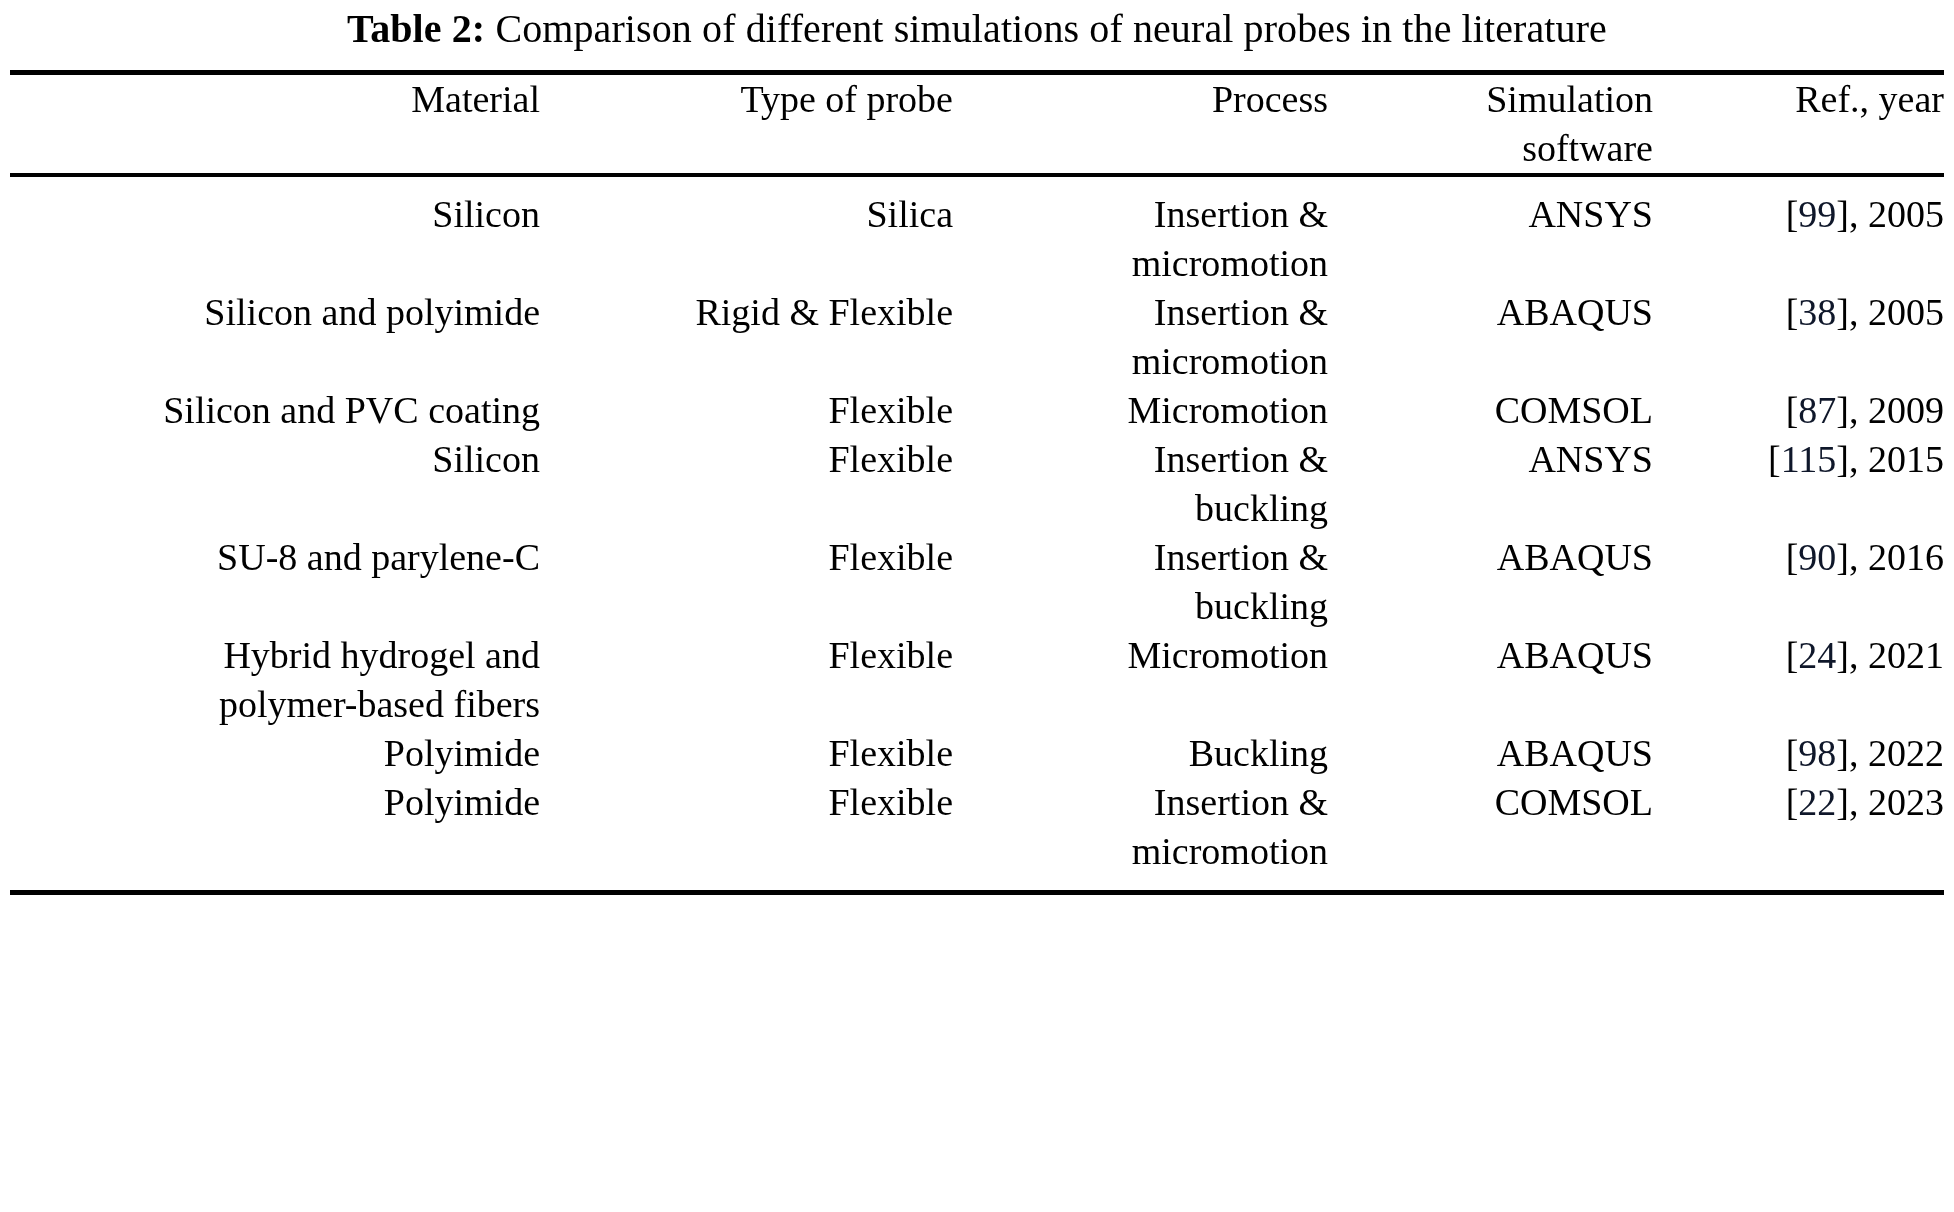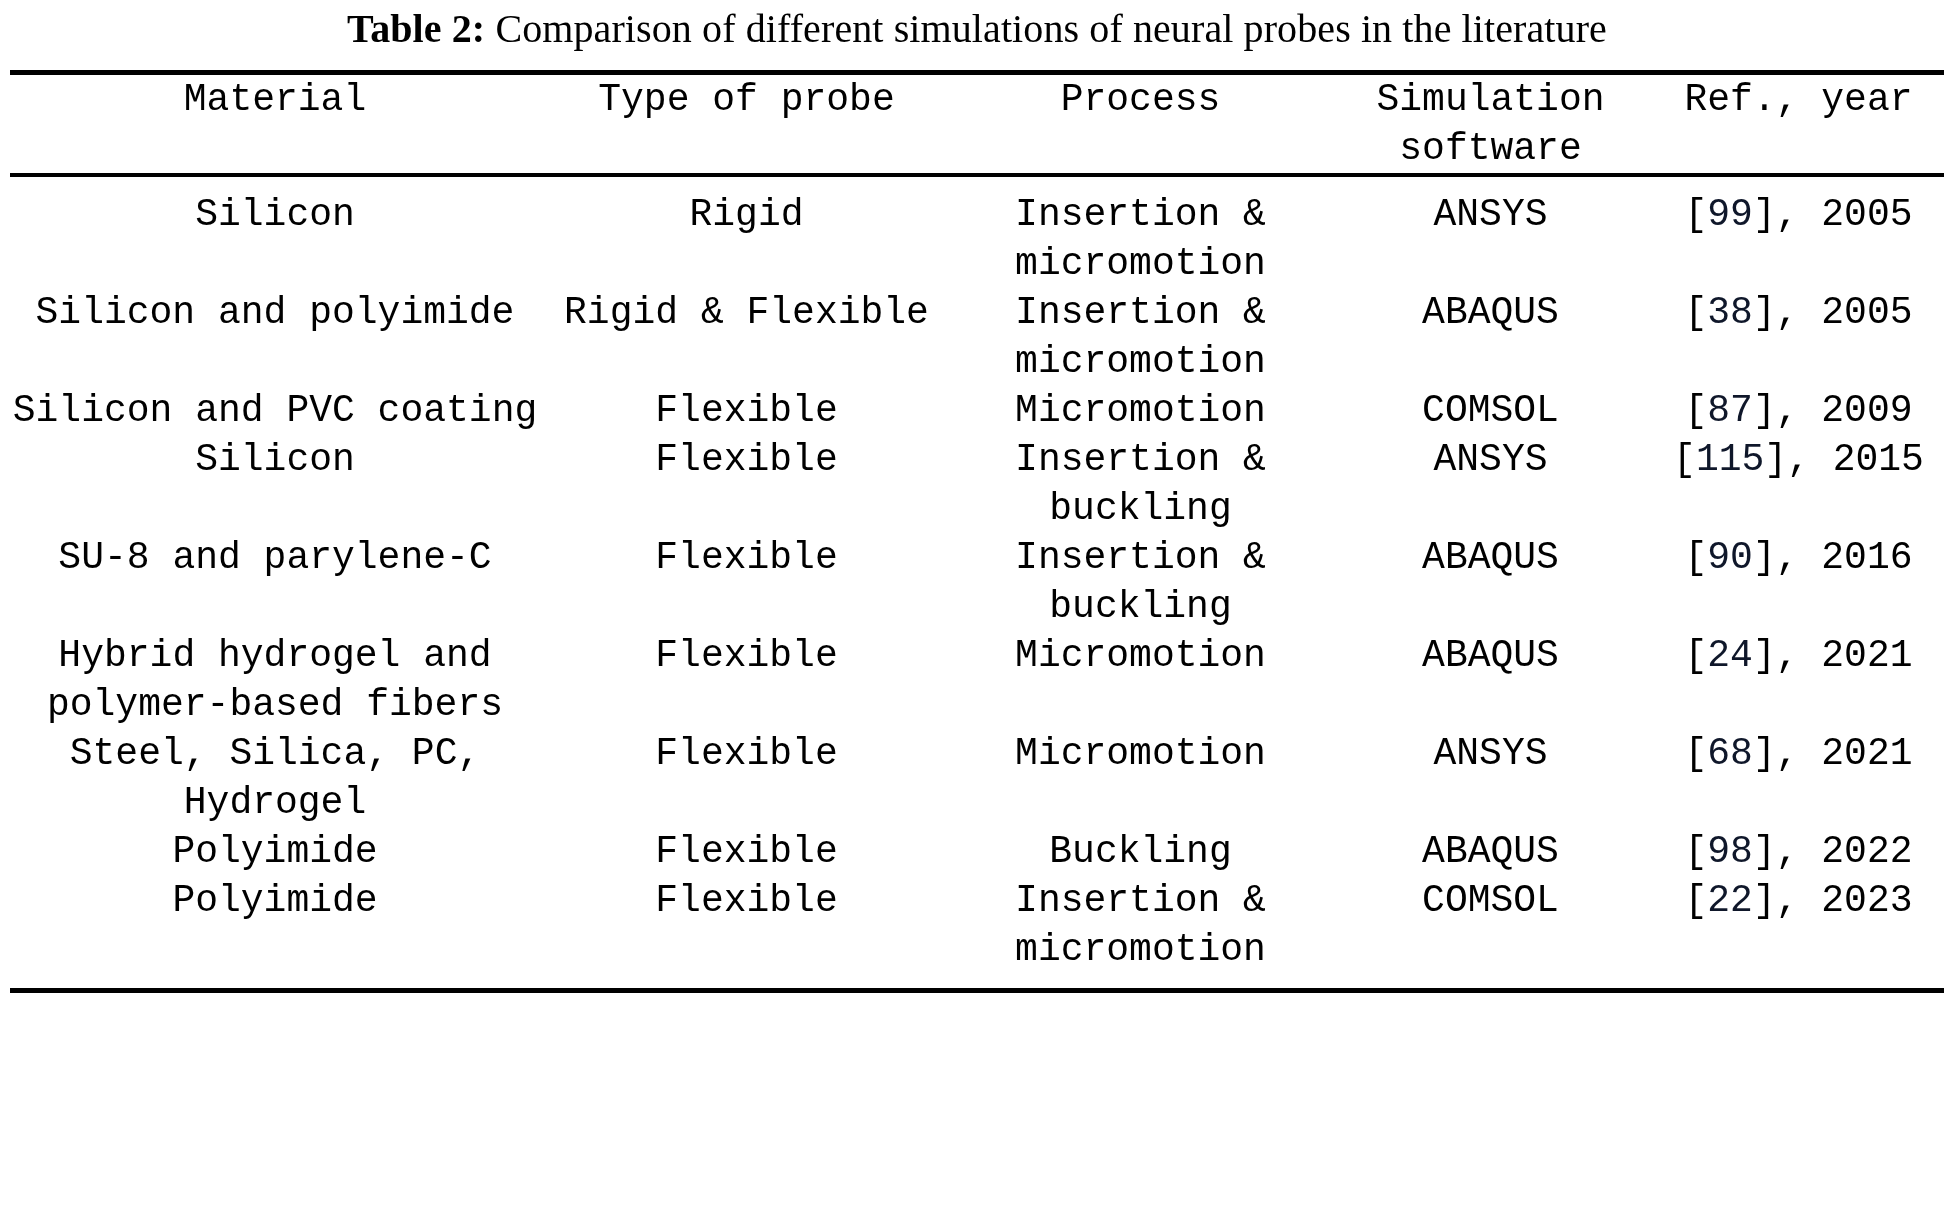--- a/index.html
+++ b/index.html
@@ -56,26 +56,25 @@
     font-size: 38px;
   }
   table.tbl col.c-material { width: 530px; }
   table.tbl col.c-type     { width: 413px; }
   table.tbl col.c-process  { width: 375px; }
   table.tbl col.c-sim      { width: 325px; }
   table.tbl col.c-ref      { width: 291px; }
 
   table.tbl th,
   table.tbl td {
-    text-align: center;
+    text-align: right;
     vertical-align: top;
     padding: 0;
     font-weight: normal;
     line-height: 49px;
-    font-family: Liberation Mono, monospace;
   }
 
   thead th {
     padding-top: 13px;
     padding-bottom: 6px;
   }
 
   tbody td {
     padding-top: 8px;
   }
@@ -139,21 +138,21 @@
         <col class="c-sim">
         <col class="c-ref">
     </colgroup>
     <tbody>
 
       <tr>
         <td>
           <span class="cellline">Silicon</span>
         </td>
         <td>
-          <span class="cellline">Rigid</span>
+          <span class="cellline">Silica</span>
         </td>
         <td>
           <span class="cellline">Insertion &amp;</span>
           <span class="cellline">micromotion</span>
         </td>
         <td>
           <span class="cellline">ANSYS</span>
         </td>
         <td>
           <span class="cellline"><span>[</span><span class="ref-num">99</span><span>], 2005</span></span>
@@ -248,38 +247,20 @@
           <span class="cellline">Micromotion</span>
         </td>
         <td>
           <span class="cellline">ABAQUS</span>
         </td>
         <td>
           <span class="cellline"><span>[</span><span class="ref-num">24</span><span>], 2021</span></span>
         </td>
       </tr>
 
-      <tr>
-        <td>
-          <span class="cellline">Steel, Silica, PC,</span>
-          <span class="cellline">Hydrogel</span>
-        </td>
-        <td>
-          <span class="cellline">Flexible</span>
-        </td>
-        <td>
-          <span class="cellline">Micromotion</span>
-        </td>
-        <td>
-          <span class="cellline">ANSYS</span>
-        </td>
-        <td>
-          <span class="cellline"><span>[</span><span class="ref-num">68</span><span>], 2021</span></span>
-        </td>
-      </tr>
 
       <tr>
         <td>
           <span class="cellline">Polyimide</span>
         </td>
         <td>
           <span class="cellline">Flexible</span>
         </td>
         <td>
           <span class="cellline">Buckling</span>

